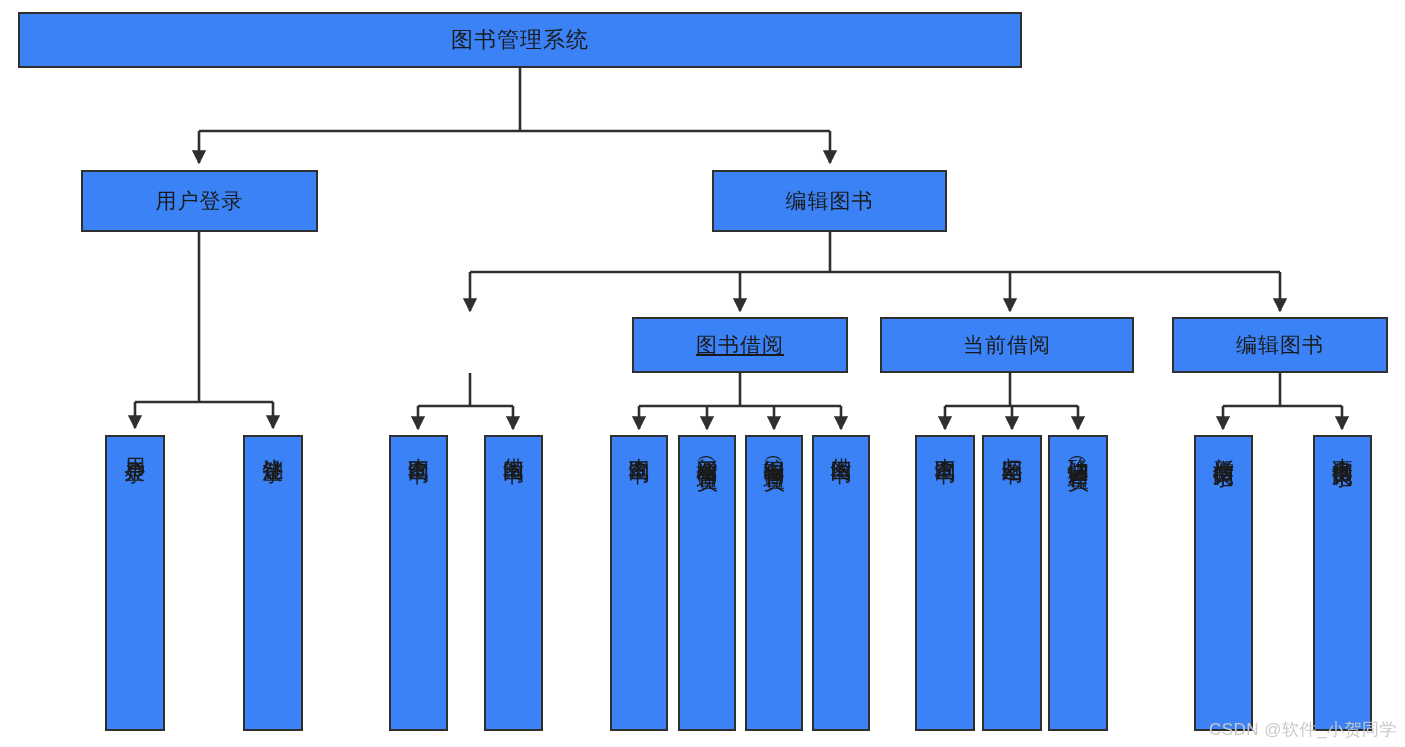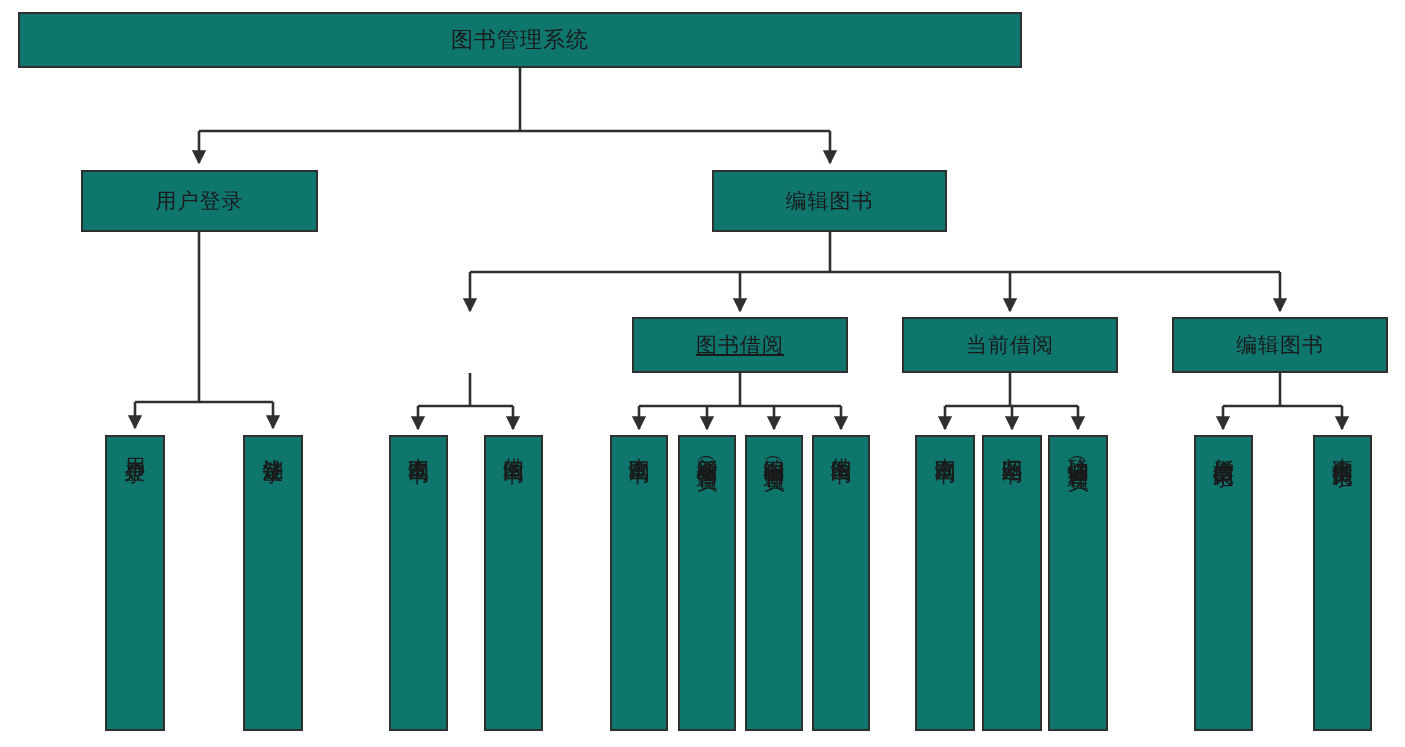--- a/index.html
+++ b/index.html
@@ -23,21 +23,21 @@
     left: 0;
     top: 0;
     width: 1405px;
     height: 747px;
     pointer-events: none;
   }
   .node {
     position: absolute;
     box-sizing: border-box;
     border: 2.5px solid #2f2f2f;
-    background: #0f766e;
+    background: #3b82f6;
     display: flex;
     align-items: center;
     justify-content: center;
     color: #1a1a1a;
   }
   .node.horiz {
     font-size: 21px;
     letter-spacing: 1px;
   }
   .node.root {
@@ -133,21 +133,21 @@
   <div class="node horiz" style="left:81px; top:170px; width:237px; height:62px;">
     <span class="hlabel">用户登录</span>
   </div>
   <div class="node horiz" style="left:712px; top:170px; width:235px; height:62px;">
     <span class="hlabel">编辑图书</span>
   </div>
 
   <div class="node horiz" style="left:632px; top:317px; width:216px; height:56px;text-decoration:underline;">
     <span class="hlabel">图书借阅</span>
   </div>
-  <div class="node horiz" style="left:902px; top:317px; width:216px; height:56px;">
+  <div class="node horiz" style="left:880px; top:317px; width:254px; height:56px;">
     <span class="hlabel">当前借阅</span>
   </div>
   <div class="node horiz" style="left:1172px; top:317px; width:216px; height:56px;">
     <span class="hlabel">编辑图书</span>
   </div>
 
   <div class="node leaf" style="left:105px; top:435px; width:60px; height:296px;">
     <span class="vlabel">用户登录</span>
   </div>
   <div class="node leaf" style="left:243px; top:435px; width:60px; height:296px;">
@@ -180,14 +180,15 @@
   <div class="node leaf" style="left:1048px; top:435px; width:60px; height:296px;">
     <span class="vlabel">确认归还（管理员）</span>
   </div>
   <div class="node leaf" style="left:1194px; top:435px; width:59px; height:296px;">
     <span class="vlabel">新增借阅记录</span>
   </div>
   <div class="node leaf" style="left:1313px; top:435px; width:59px; height:296px;">
     <span class="vlabel">查询借阅记录</span>
   </div>
 
+  <div id="watermark">CSDN @软件_小贺同学</div>
 
 </div>
 
 </body></html>

